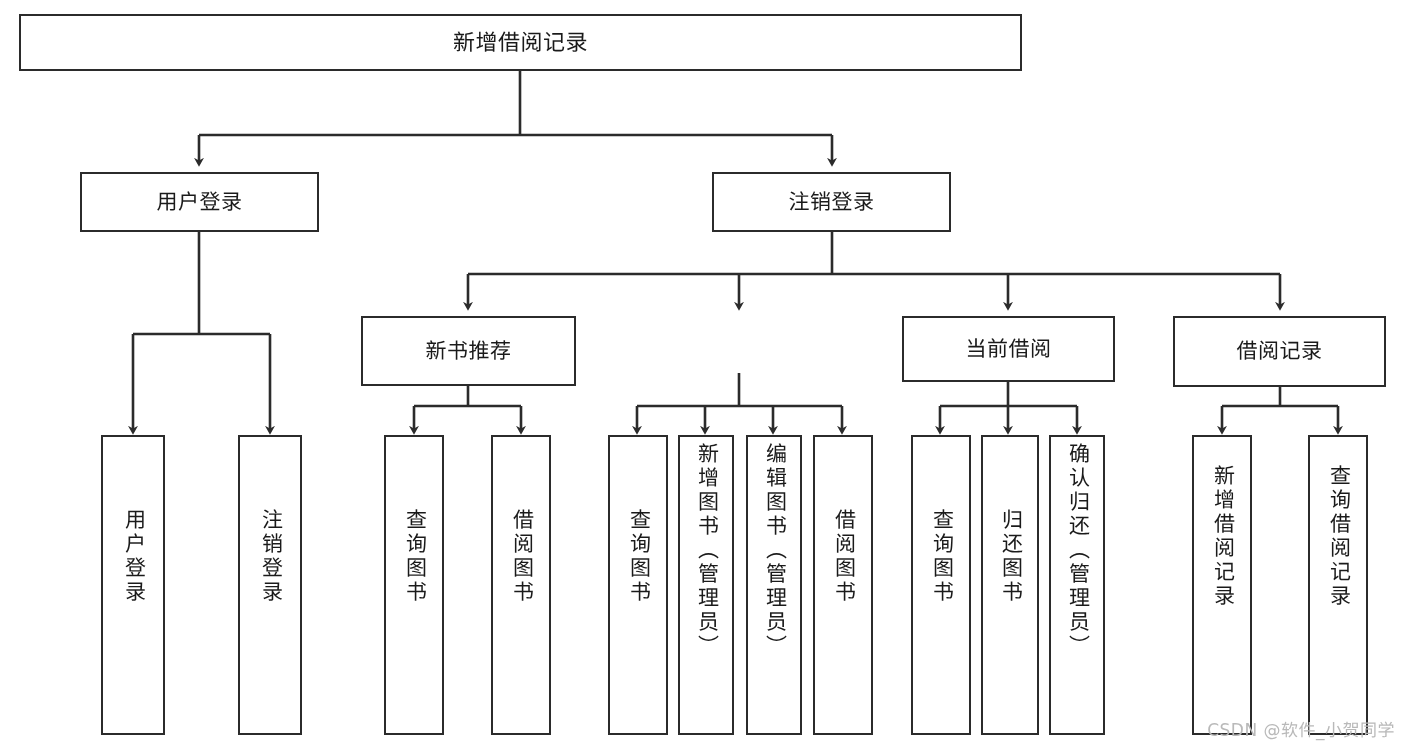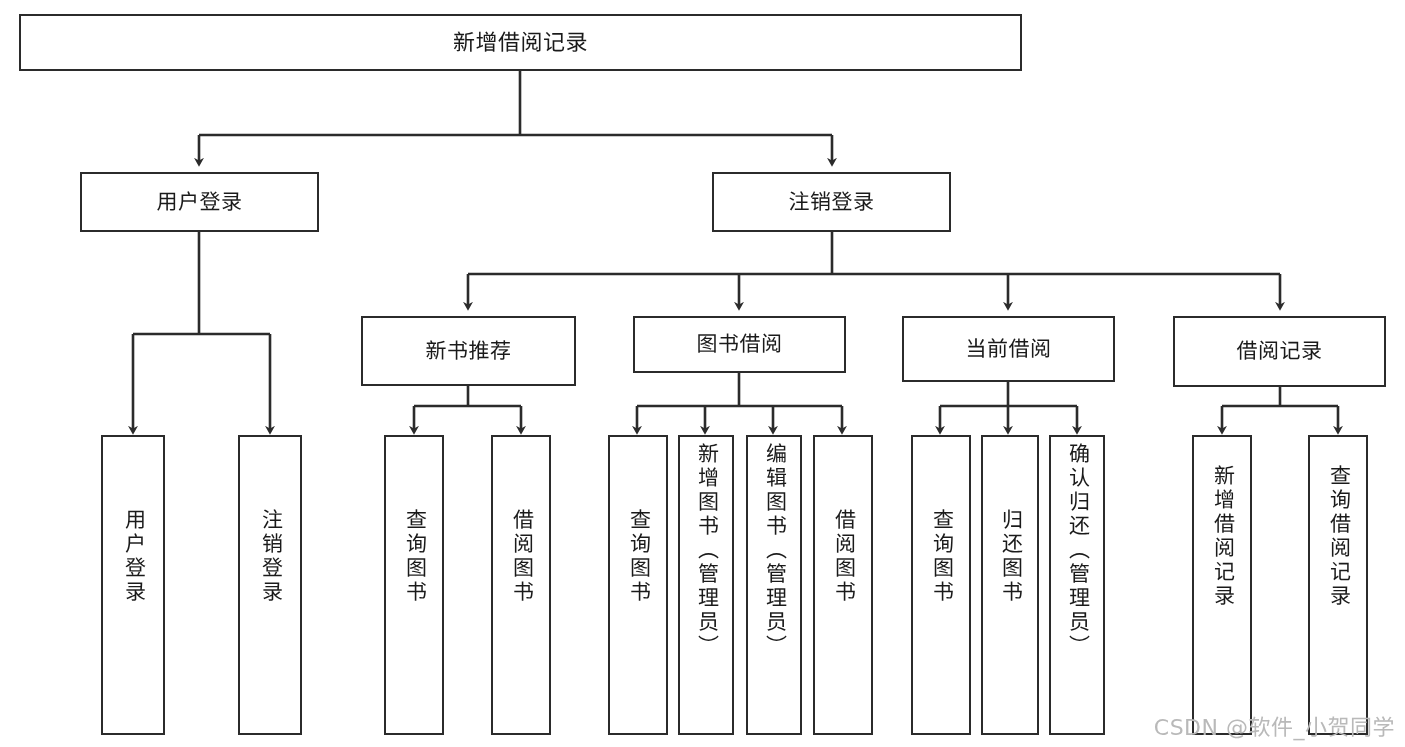--- a/index.html
+++ b/index.html
@@ -59,21 +59,21 @@
     text-orientation: upright;
     font-size: 21px;
     letter-spacing: 3px;
     line-height: 1;
     max-height: 100%;
   }
   .watermark {
     position: absolute;
     right: 10px;
     bottom: 6px;
-    font-size: 22px;
+    font-size: 17px;
     color: #b9b9b9;
     letter-spacing: 0.5px;
     white-space: nowrap;
     font-family: "DejaVu Sans", "Liberation Sans", sans-serif;
   }
 </style>
 </head>
 <body>
 
 <div id="canvas">
@@ -135,23 +135,20 @@
   <div class="node horiz" style="left:80px; top:172px; width:239px; height:60px;">
     <span class="label">用户登录</span>
   </div>
   <div class="node horiz" style="left:712px; top:172px; width:239px; height:60px;">
     <span class="label">注销登录</span>
   </div>
 
   <div class="node horiz" style="left:361px; top:316px; width:215px; height:70px;">
     <span class="label">新书推荐</span>
   </div>
-  <div class="node horiz" style="left:633px; top:316px; width:213px; height:57px;">
-    <span class="label">图书借阅</span>
-  </div>
   <div class="node horiz" style="left:902px; top:316px; width:213px; height:66px;">
     <span class="label">当前借阅</span>
   </div>
   <div class="node horiz" style="left:1173px; top:316px; width:213px; height:71px;">
     <span class="label">借阅记录</span>
   </div>
 
   <div class="node vert" style="left:101px; top:435px; width:64px; height:300px; padding-top:72px;">
     <span class="label">用户登录</span>
   </div>

